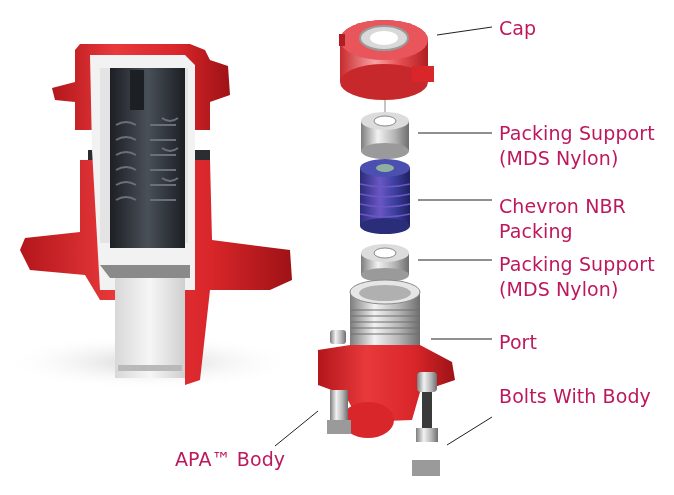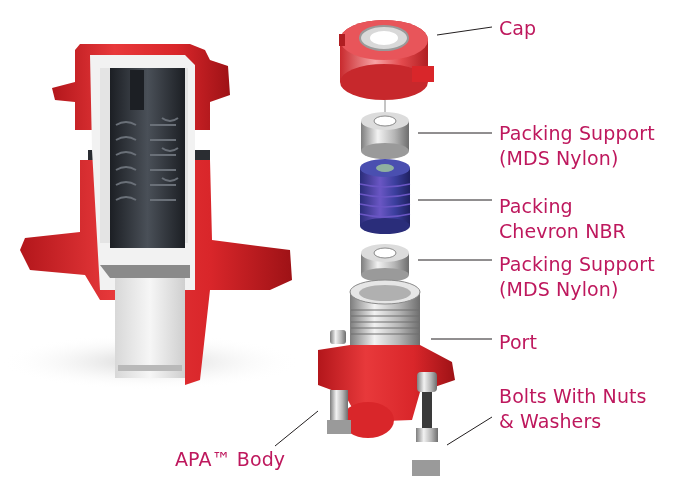--- a/index.html
+++ b/index.html
@@ -176,34 +176,33 @@
   <div class="label" style="left:499px; top:16px;">
     <span>Cap</span>
   </div>
 
   <div class="label" style="left:499px; top:121px;">
     <span class="line2">Packing Support</span>
     <span class="line2">(MDS Nylon)</span>
   </div>
 
   <div class="label" style="left:499px; top:194px;">
+    <span class="line2">Chevron NBR</span>
     <span class="line2">Packing</span>
-    <span class="line2">Chevron NBR</span>
   </div>
 
   <div class="label" style="left:499px; top:252px;">
     <span class="line2">Packing Support</span>
     <span class="line2">(MDS Nylon)</span>
   </div>
 
   <div class="label" style="left:499px; top:330px;">
     <span>Port</span>
   </div>
 
   <div class="label" style="left:499px; top:384px;">
-    <span class="line2">Bolts With Nuts</span>
-    <span class="line2">&amp; Washers</span>
+    <span class="line2">Bolts With Body</span>
   </div>
 
   <div class="label" style="left:175px; top:447px;">
     <span>APA™ Body</span>
   </div>
 </div>
 
 </body></html>

